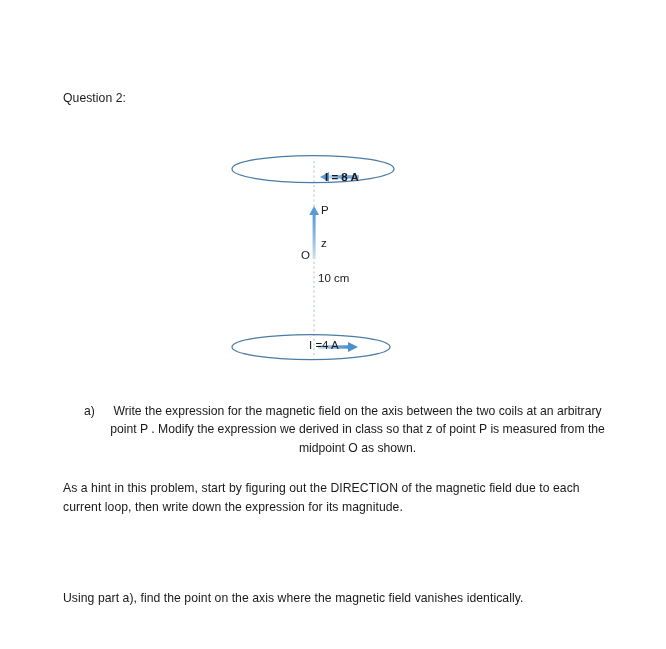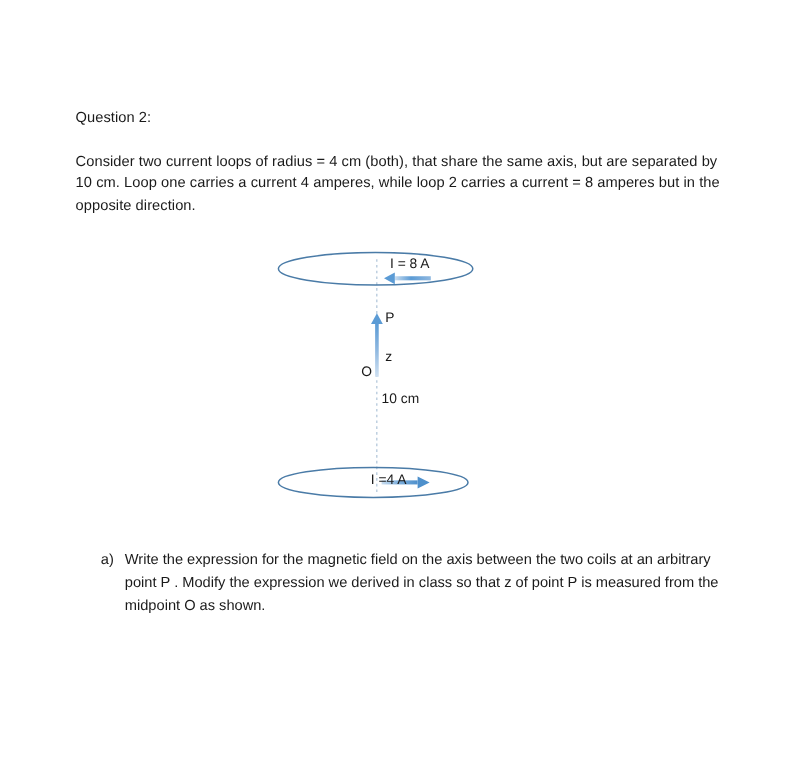--- a/index.html
+++ b/index.html
@@ -66,34 +66,34 @@
     flex: 0 0 20px;
     font-size: 12.2px;
     line-height: 18.6px;
     color: #1a1a1a;
   }
   .listtext {
     flex: 1 1 auto;
     font-size: 12.2px;
     line-height: 18.6px;
     color: #1a1a1a;
+    text-align: center;
   }
 </style>
 </head>
 <body>
 
 <div id="page">
 
   <div class="doc-body">
 
     <p class="para">Question 2:</p>
 
     <div class="spacer-sm"></div>
 
-    <p class="para">Consider two current loops of radius = 4 cm (both), that share the same axis, but are separated by 10 cm. Loop one carries a current 4 amperes, while loop 2 carries a current = 8 amperes but in the opposite direction.</p>
 
     <div class="spacer-md"></div>
 
     <div class="figure">
 
       <svg width="548" height="255" viewBox="0 0 548 255">
         <defs>
           <linearGradient id="arrowGradLeft" x1="1" y1="0" x2="0" y2="0">
             <stop offset="0%" stop-color="#8fb8e0"></stop>
             <stop offset="55%" stop-color="#5b9bd5"></stop>
@@ -126,21 +126,21 @@
           <rect x="255" y="198.3" width="30" height="3.4" fill="url(#arrowGradRight)"></rect>
           <path d="M 285 195 L 295 200 L 285 205 Z" fill="#4e90cc"></path>
         </g>
 
         <g>
           <rect x="249.6" y="68" width="3" height="44" fill="url(#arrowGradUp)"></rect>
           <path d="M 246.2 68 L 251.1 59 L 256 68 Z" fill="#5b9bd5"></path>
         </g>
       </svg>
 
-      <span class="fig-label" style="left:262px; top:12px;">I = 8 A</span>
+      <span class="fig-label" style="left:262px; top:24px;font-weight:bold;">I = 8 A</span>
 
       <span class="fig-label" style="left:258px; top:57px;">P</span>
 
       <span class="fig-label" style="left:258px; top:90px;">z</span>
 
       <span class="fig-label" style="left:238px; top:102px;">O</span>
 
       <span class="fig-label" style="left:255px; top:125px;text-align:right;">10 cm</span>
 
       <span class="fig-label" style="left:246px; top:192px;">I =4 A</span>
@@ -148,21 +148,23 @@
 
     <div class="listblock">
       <div class="listrow">
         <div class="listmarker">a)</div>
         <div class="listtext">Write the expression for the magnetic field on the axis between the two coils at an arbitrary point P . Modify the expression we derived in class so that z of point P is measured from the midpoint O as shown.</div>
       </div>
     </div>
 
     <div class="spacer-md"></div>
 
+    <p class="para">As a hint in this problem, start by figuring out the DIRECTION of the magnetic field due to each current loop, then write down the expression for its magnitude.</p>
 
     <div style="height:55px;"></div>
 
 
     <div class="spacer-sm"></div>
 
+    <p class="para">Using part a), find the point on the axis where the magnetic field vanishes identically.</p>
 
   </div>
 </div>
 
 </body></html>

